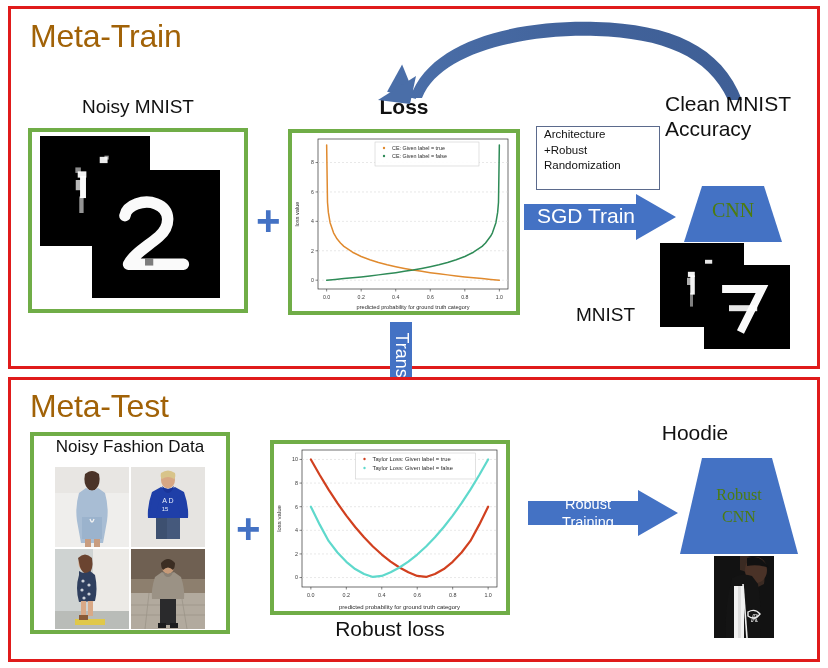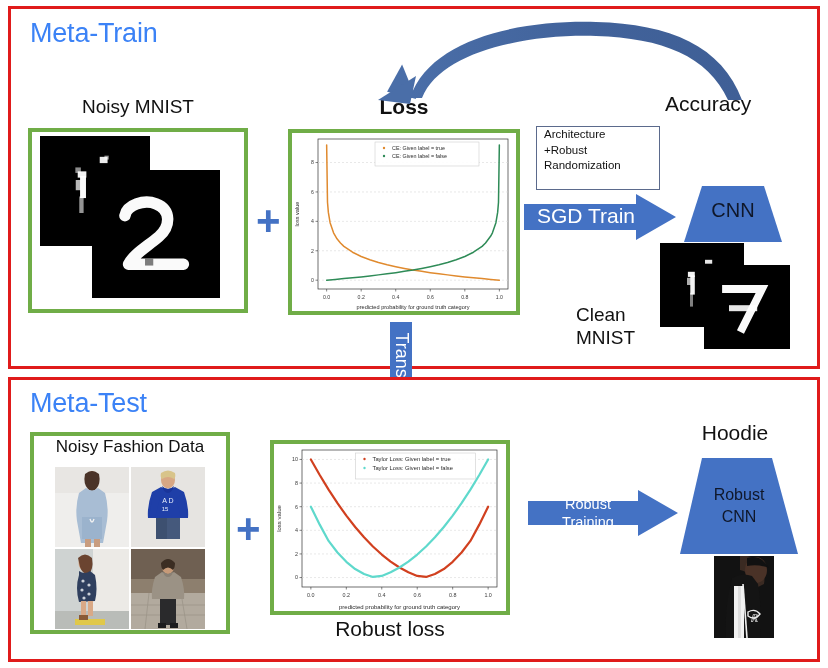--- a/index.html
+++ b/index.html
@@ -15,22 +15,22 @@
   .section-frame {
     position: absolute;
     border: 3px solid #e01b1b;
     background: #ffffff;
   }
   #meta-train-frame { left: 8px;  top: 6px;   width: 812px; height: 363px; }
   #meta-test-frame  { left: 8px;  top: 377px; width: 812px; height: 285px; }
 
   .section-title {
     position: absolute;
-    font-size: 27px;
-    color: #3b82f6;
+    font-size: 32px;
+    color: #a16207;
     letter-spacing: -0.2px;
     white-space: nowrap;
   }
   #meta-train-title { left: 30px; top: 18px; }
   #meta-test-title  { left: 30px; top: 388px; }
 
   
   .green-panel {
     position: absolute;
     border: 4px solid #70ad47;
@@ -54,21 +54,21 @@
   #clean-mnist-acc-caption {
     left: 665px; top: 92px; width: 150px; font-size: 21px;
     text-align: left; white-space: normal; line-height: 1.18;
   }
   #clean-mnist-caption {
     left: 576px; top: 304px; width: 100px; font-size: 19px;
     text-align: left; white-space: normal; line-height: 1.2;
   }
   #fashion-caption { left: 30px; top: 437px; width: 200px; font-size: 17px; }
   #robust-loss-caption { left: 270px; top: 617px; width: 240px; font-size: 21px; }
-  #hoodie-caption { left: 660px; top: 421px; width: 150px; font-size: 21px; }
+  #hoodie-caption { left: 620px; top: 421px; width: 150px; font-size: 21px; }
 
   
   .mnist-stack { position: absolute; }
   .mnist-tile {
     position: absolute;
     background: #000;
     overflow: hidden;
   }
   .mnist-tile svg { display:block; }
 
@@ -126,23 +126,24 @@
   #cma-arrow { position: absolute; left: 370px; top: 12px; width: 400px; height: 92px; }
   #cma-label {
     position: absolute; left: 513px; top: 38px; width: 190px;
     font-size: 21px; color: #111; line-height: 1.22; text-align: left;
   }
 
   
   .trapezoid-wrap { position: absolute; }
   .trap-label {
     position: absolute;
-    color: #0f172a;
+    color: #4d7c0f;
     text-align: center;
     white-space: nowrap;
+    font-family: Liberation Serif, serif;
   }
   #cnn-trap  { left: 684px; top: 186px; width: 98px; height: 56px; }
   #cnn-label { left: 684px; top: 199px; width: 98px; font-size: 20px; }
 
   #robust-cnn-trap  { left: 680px; top: 458px; width: 118px; height: 96px; }
   #robust-cnn-label {
     left: 680px; top: 484px; width: 118px; font-size: 16px; line-height: 1.35;
   }
 
   
@@ -269,20 +270,21 @@
   </div>
 
   <div class="arrow-wrap" id="sgd-train-arrow">
     <svg width="152" height="46" viewBox="0 0 152 46">
       <polygon points="0,10 112,10 112,0 152,23 112,46 112,36 0,36" fill="#4472c4"></polygon>
     </svg>
   </div>
   <div class="arrow-label" id="sgd-train-label">SGD Train</div>
 
   <div class="caption" id="clean-mnist-acc-caption">
+    <div>Clean MNIST</div>
     <div>Accuracy</div>
   </div>
 
   <div class="trapezoid-wrap" id="cnn-trap">
     <svg width="98" height="56" viewBox="0 0 98 56">
       <polygon points="18,0 80,0 98,56 0,56" fill="#4472c4"></polygon>
     </svg>
   </div>
   <div class="trap-label" id="cnn-label">CNN</div>
 
@@ -304,21 +306,20 @@
         <rect width="28" height="28" fill="#000"></rect>
         <g stroke="#ffffff" fill="none" stroke-linecap="square" stroke-linejoin="miter" stroke-width="2.6">
           <path d="M7.0 8.0 L19.0 8.0 L12.4 21.2" opacity="0.98"></path>
           <path d="M9.0 14.4 L16.4 14.4" stroke-width="2.0" opacity="0.9"></path>
         </g>
       </svg>
     </div>
   </div>
 
   <div class="caption" id="clean-mnist-caption">
-    <div>Clean</div>
     <div>MNIST</div>
   </div>
 
   <div class="arrow-wrap" id="transfer-arrow">
     <svg width="42" height="122" viewBox="0 0 42 122">
       <polygon points="10,0 32,0 32,88 42,88 21,122 0,88 10,88" fill="#4472c4"></polygon>
     </svg>
   </div>
   <div class="arrow-label" id="transfer-label">Transfer</div>
 

